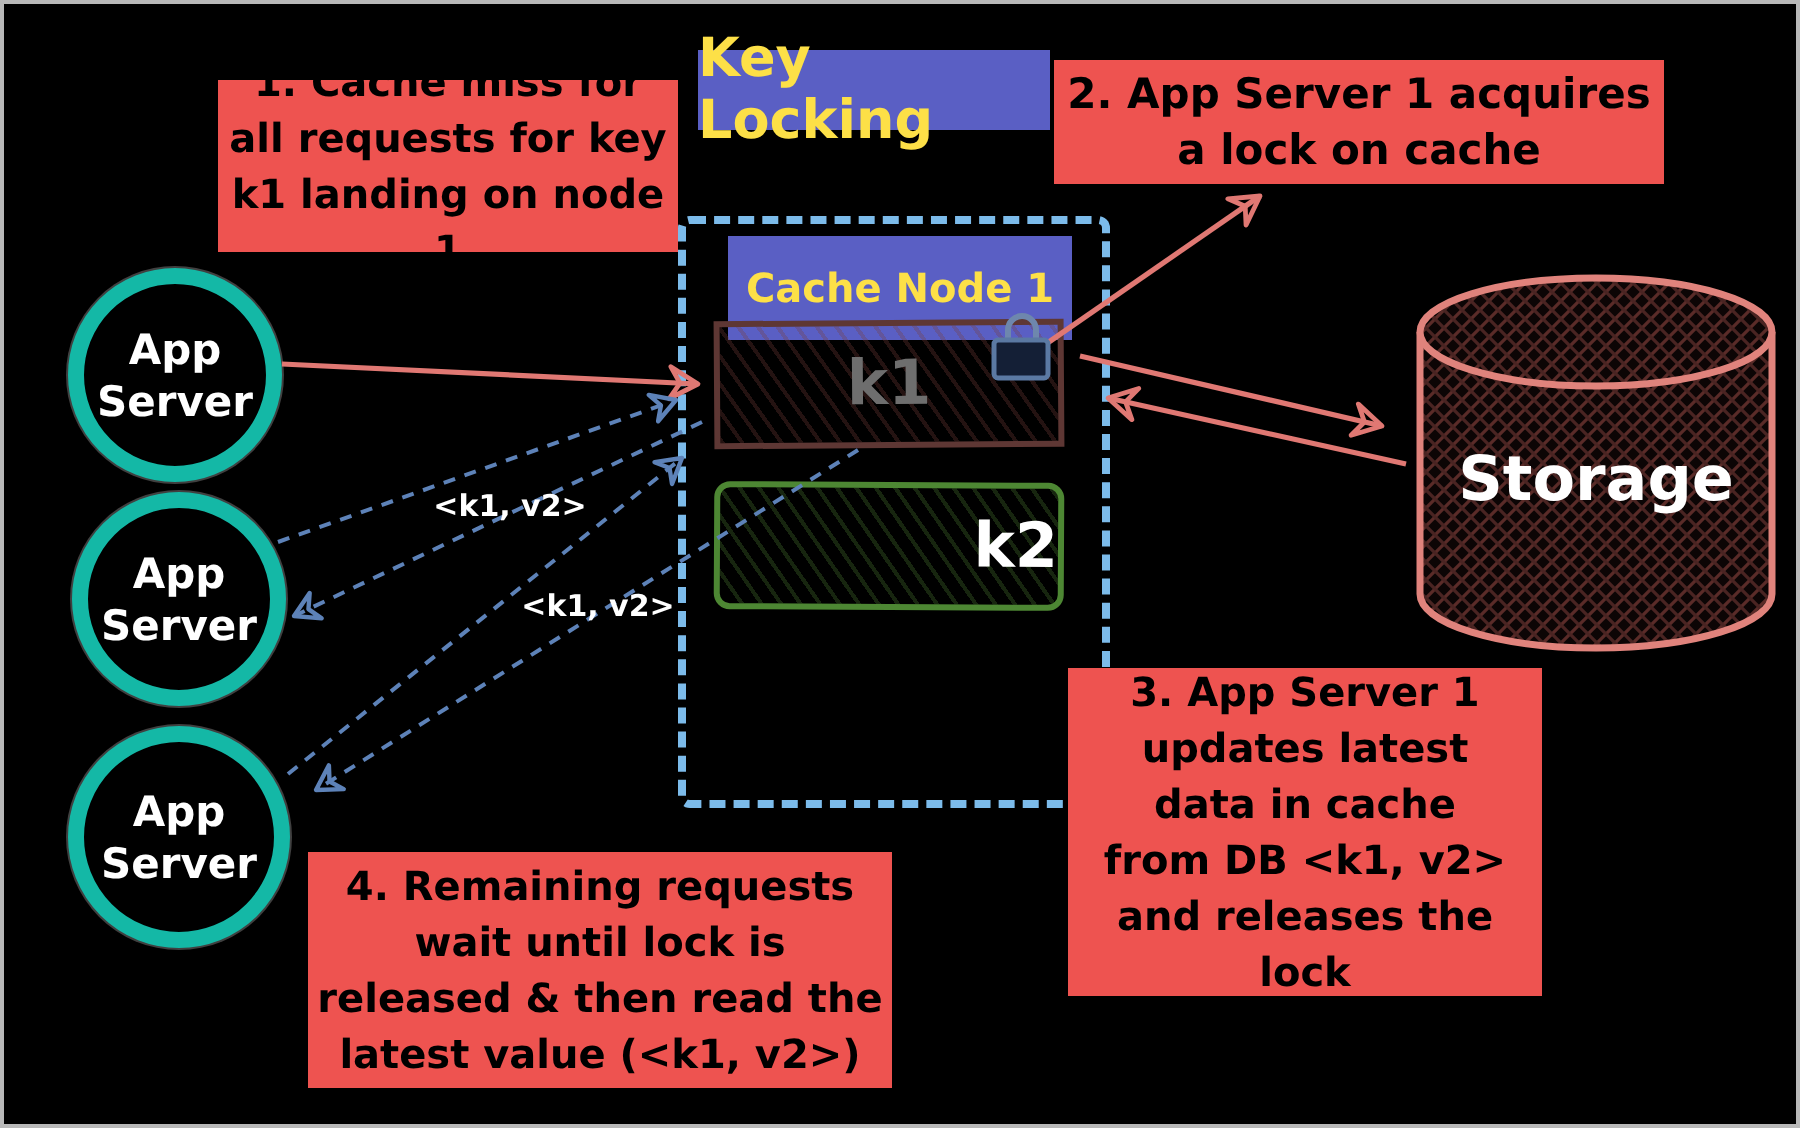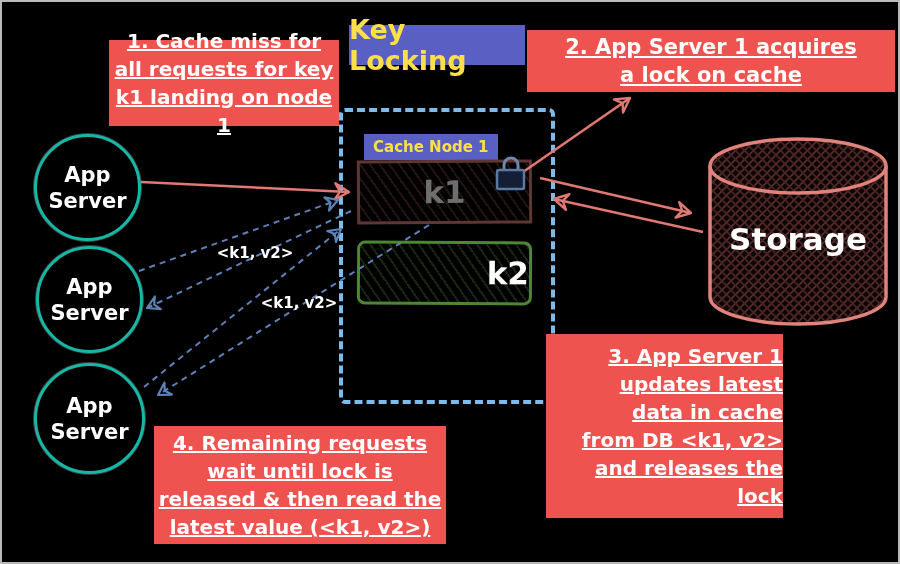--- a/index.html
+++ b/index.html
@@ -4,36 +4,36 @@
 <style>
   html,body{margin:0;padding:0;background:#2b2b2b;}
   #stage{
     position:relative;width:900px;height:564px;background:#000;
     border:2px solid #b9b9b9;box-sizing:border-box;overflow:hidden;
     font-family:"DejaVu Sans",sans-serif;
   }
   .prelines{white-space:pre-line;}
   
   .note{
-    position:absolute;background:#ee5350;color:#ffffff;
+    position:absolute;background:#ee5350;color:#000000;
     font-weight:bold;text-align:center;
     display:flex;align-items:center;justify-content:center;
-    font-size:20px;line-height:28px;z-index:2;text-decoration:underline;
+    font-size:20px;line-height:28px;z-index:2;
   }
   #ann1{left:107px;top:38px;width:230px;height:86px;}
-  #ann2{left:525px;top:28px;width:368px;height:62px;font-size:21px;}
-  #ann3{left:544px;top:332px;width:237px;height:184px;text-align:right;}
+  #ann2{left:525px;top:28px;width:305px;height:62px;font-size:21px;}
+  #ann3{left:532px;top:332px;width:237px;height:164px;}
   #ann4{left:152px;top:424px;width:292px;height:118px;}
   
   .purple{
     position:absolute;background:#5a5fc4;color:#fde047;font-weight:bold;z-index:2;
     display:flex;align-items:center;justify-content:center;
   }
   #title{left:347px;top:23px;width:176px;height:40px;font-size:27px;}
-  #cacheLabel{left:362px;top:132px;padding:0 9px;font-size:15px;height:26px;}
+  #cacheLabel{left:362px;top:116px;padding:13px 9px;font-size:20px;height:26px;}
   
   #cacheBox{
     position:absolute;left:337px;top:106px;width:216px;height:296px;
     border:4px dashed #7cbbea;border-radius:6px;z-index:1;box-sizing:border-box;
   }
   
   .slot{
     position:absolute;display:flex;align-items:center;justify-content:center;
     font-size:31px;font-weight:bold;color:#fff;z-index:2;box-sizing:border-box;
   }
@@ -48,21 +48,21 @@
     transform:rotate(.3deg);
     justify-content:flex-end;
   }
   #k3{
     left:357px;top:317px;width:172px;height:64px;border:3px solid #5d83b8;
     background:repeating-linear-gradient(55deg, rgba(100,140,190,.25) 0 2px, transparent 2px 8px);
     transform:rotate(-.3deg);
   }
   
   .server{
-    position:absolute;border:3px solid #14b8a6;border-radius:50%;
+    position:absolute;border:8px solid #14b8a6;border-radius:50%;
     display:flex;align-items:center;justify-content:center;text-align:center;
     color:#fff;font-size:21px;line-height:26px;font-weight:bold;z-index:2;
     box-shadow:0 0 0 1px rgba(255,255,255,.25);background:#000;box-sizing:border-box;
   }
   #srv1{left:32px;top:132px;width:107px;height:107px;}
   #srv2{left:34px;top:244px;width:107px;height:107px;}
   #srv3{left:32px;top:361px;width:111px;height:111px;}
   
   #overlay{position:absolute;left:0;top:0;z-index:5;pointer-events:none;}
   .svgtext{font-family:"DejaVu Sans",sans-serif;font-weight:bold;fill:#fff;}

